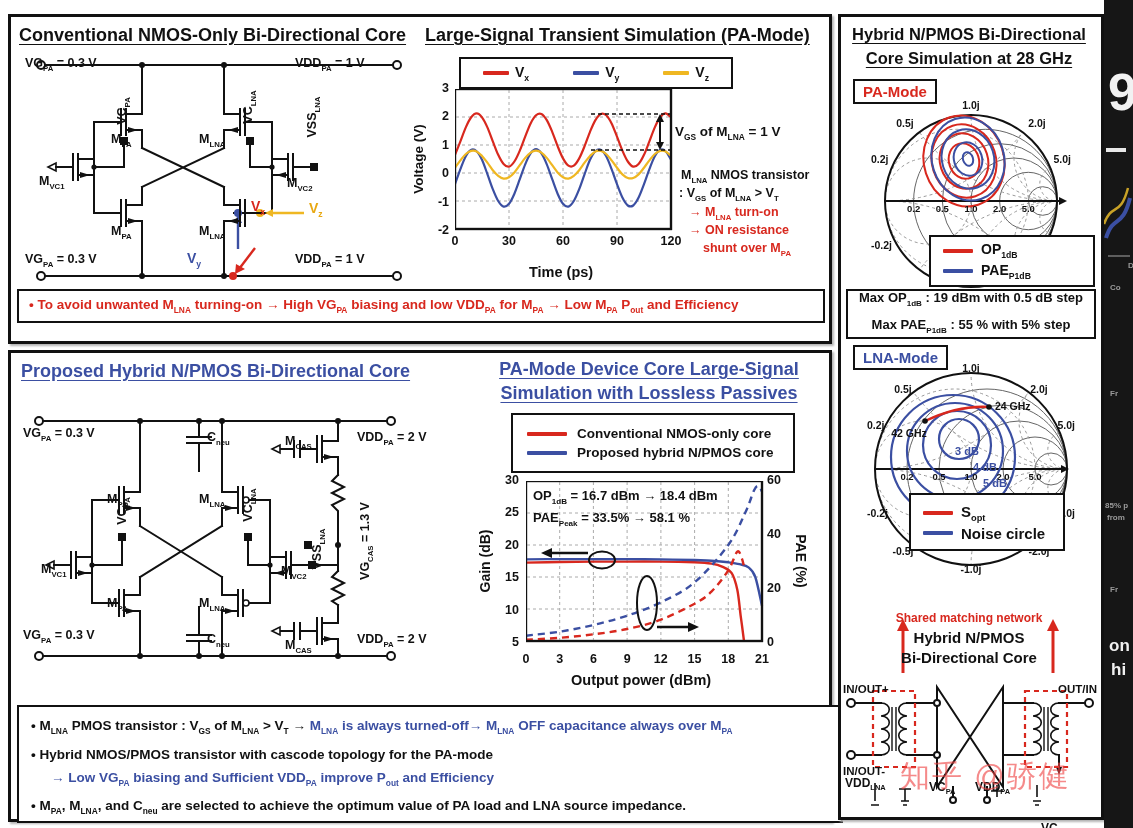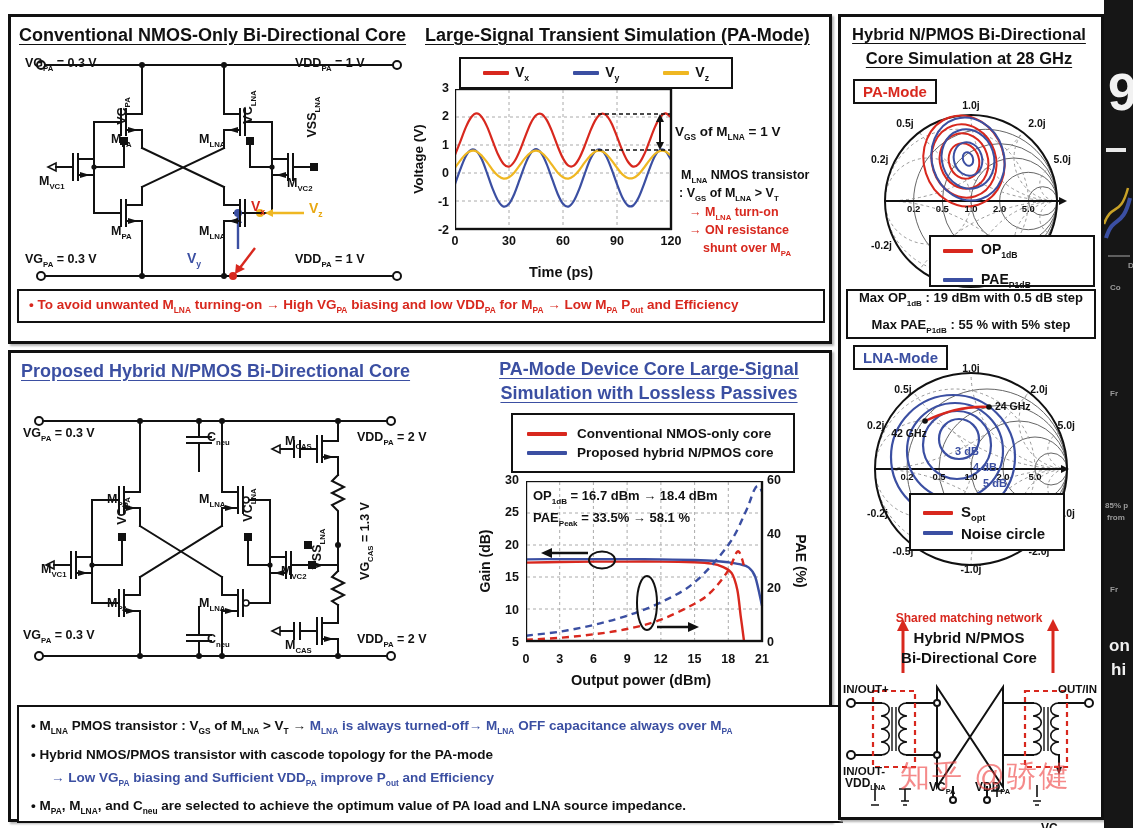--- a/index.html
+++ b/index.html
@@ -395,21 +395,21 @@
       <text class="smith-txt" x="2" y="150" text-anchor="start">-0.2j</text>
       <text class="smith-txt" x="202" y="150" text-anchor="end">-5.0j</text>
       <text class="smith-real" x="44.7" y="113" text-anchor="middle">0.2</text>
       <text class="smith-real" x="73.3" y="113" text-anchor="middle">0.5</text>
       <text class="smith-real" x="102" y="113" text-anchor="middle">1.0</text>
       <text class="smith-real" x="130.7" y="113" text-anchor="middle">2.0</text>
       <text class="smith-real" x="159.3" y="113" text-anchor="middle">5.0</text>
     </svg>
 
     <div class="legbox" style="left:88px;top:218px;width:150px;height:48px;flex-direction:column;justify-content:center;align-items:flex-start;padding-left:12px;font-size:14px;">
-      <span style="display:flex;align-items:center;margin:10px 0;">
+      <span style="display:flex;align-items:center;margin:1px 0;">
           <span class="legline" style="width:30px;background:#d8281e;margin-right:8px;"></span>
           <span class="rich"><span><span>OP</span><sub>1dB</sub></span></span>
         </span>
       <span style="display:flex;align-items:center;margin:1px 0;">
           <span class="legline" style="width:30px;background:#3b4fa2;margin-right:8px;"></span>
           <span class="rich"><span><span>PAE</span><sub>P1dB</sub></span></span>
         </span>
     </div>
 
     <div class="legbox" style="left:5px;top:272px;width:246px;height:46px;flex-direction:column;justify-content:center;font-size:13px;line-height:21px;">

